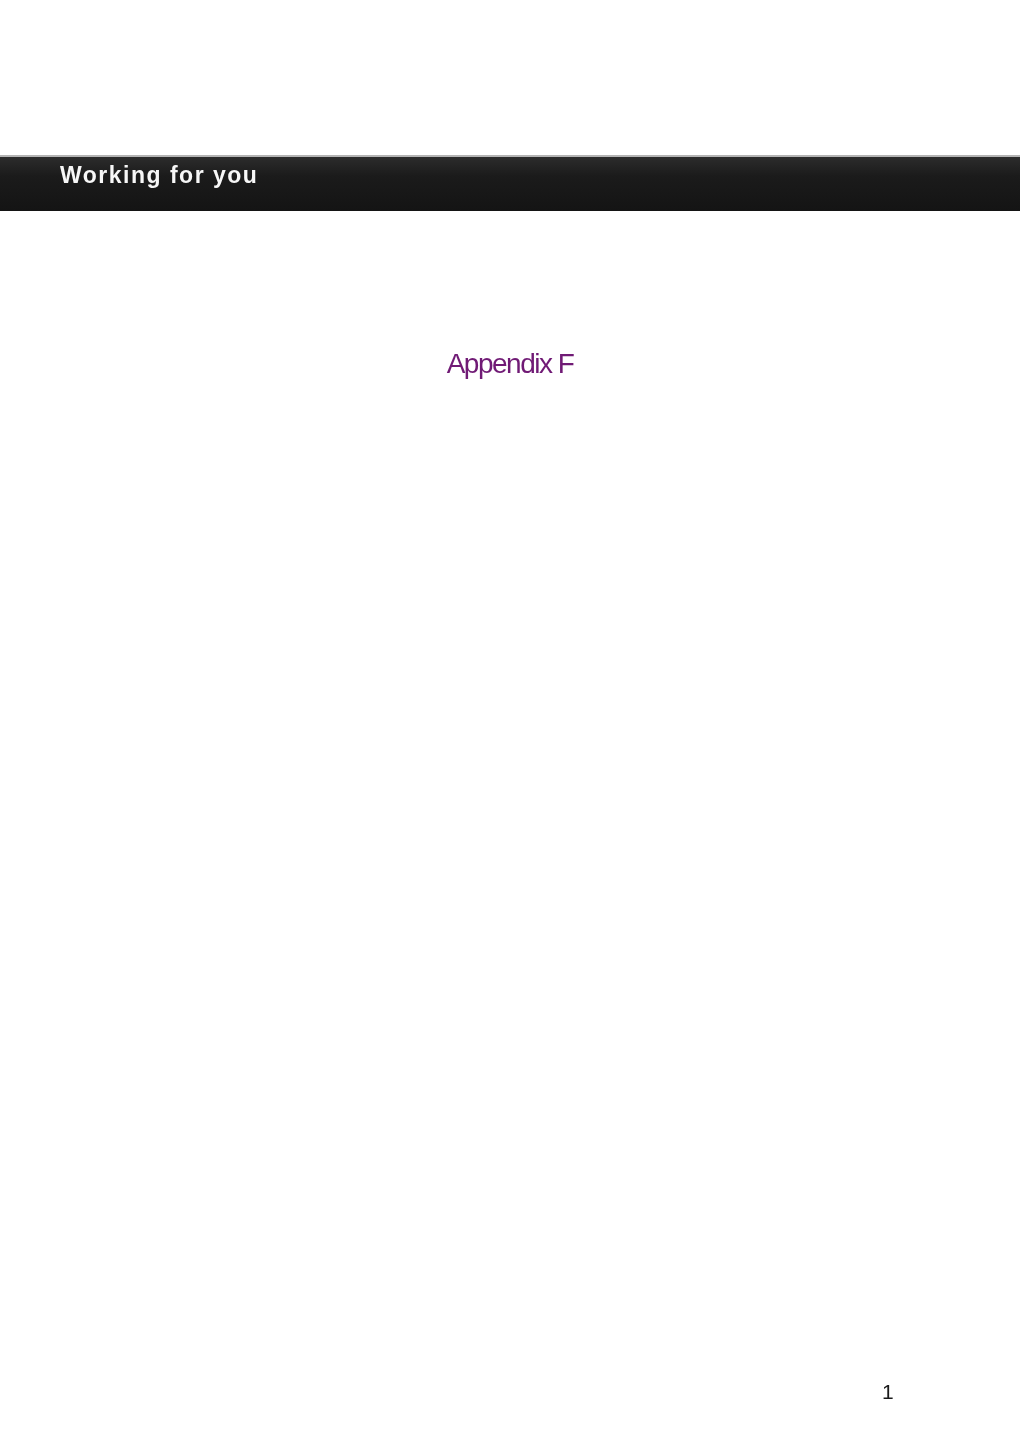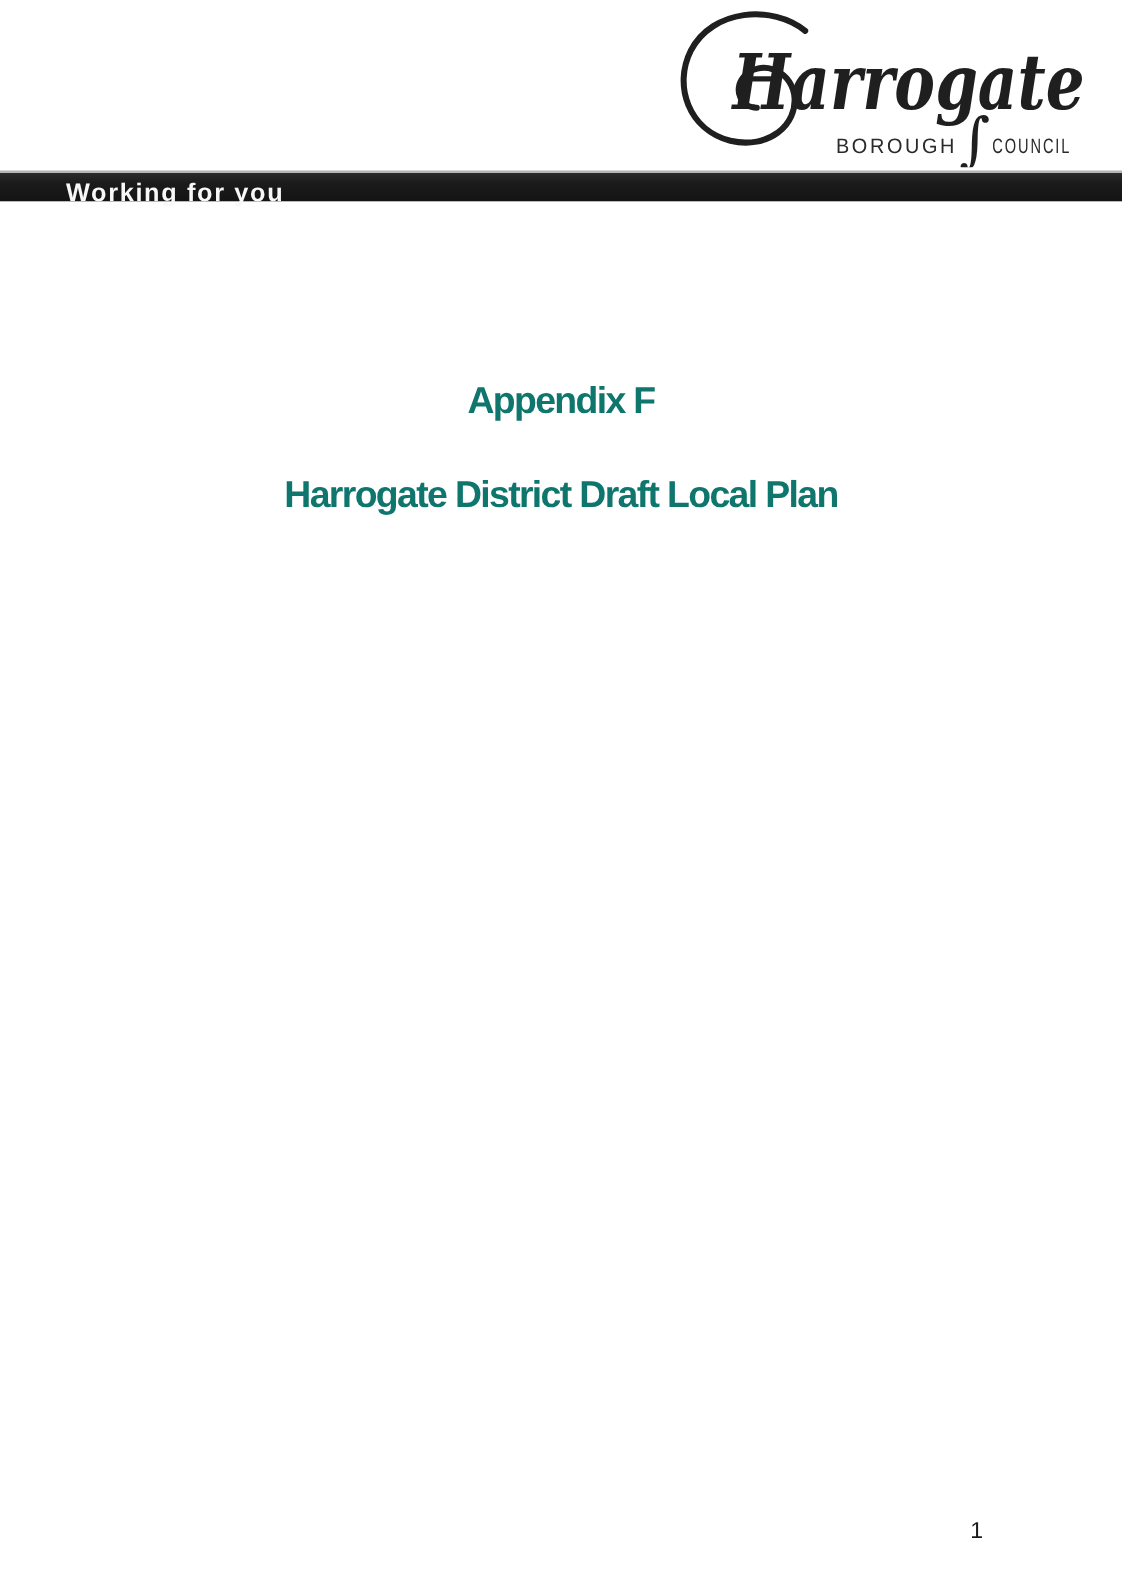--- a/index.html
+++ b/index.html
@@ -44,21 +44,21 @@
     font-style: italic;
     fill: #1f1f1f;
   }
 
   
   .banner {
     position: absolute;
     top: 155px;
     left: 0;
     width: 100%;
-    height: 28px;
+    height: 56px;
     background: linear-gradient(180deg, #2c2c2c 0%, #1b1b1b 35%, #141414 100%);
     border-top: 2px solid #b4b4b4;
     box-sizing: border-box;
   }
   .banner .tagline {
     display: block;
     padding-left: 60px;
     line-height: 37px;
     font-size: 23px;
     font-weight: bold;
@@ -70,55 +70,45 @@
   .title-block {
     position: absolute;
     top: 321px;
     left: 0;
     width: 100%;
     text-align: center;
   }
   .title-line {
     height: 86px;
     line-height: 86px;
-    font-size: 34px;
-    font-weight: bold;
+    font-size: 28px;
+    font-weight: normal;
     letter-spacing: -1.5px;
-    color: #0f766e;
+    color: #701a75;
     white-space: nowrap;
   }
 
   
   .page-number {
     position: absolute;
     left: 882px;
     top: 1380px;
     font-size: 21px;
     color: #1a1a1a;
   }
 </style>
 </head>
 <body>
 
 <div class="page">
 
-  <div class="logo">
-    <svg viewBox="0 0 388 150">
-      <path class="flourish-stroke" d="M 122 26 C 92 2 38 6 18 44 C 2 76 16 116 54 126 C 88 134 116 112 112 84 C 108 60 80 52 66 68 C 56 80 64 96 78 96"></path>
-      <text class="script-text" x="56" y="97" font-size="70" textLength="320" lengthAdjust="spacingAndGlyphs">Harrogate</text>
-      <text class="sub-text" x="150" y="137" font-size="19" textLength="110" lengthAdjust="spacingAndGlyphs">BOROUGH</text>
-      <text class="flourish-glyph" x="262" y="143" font-size="54">∫</text>
-      <text class="sub-text" x="292" y="137" font-size="19" textLength="72" lengthAdjust="spacingAndGlyphs">COUNCIL</text>
-    </svg>
-  </div>
 
   <div class="banner">
     <span class="tagline">Working for you</span>
   </div>
 
   <div class="title-block">
     <div class="title-line">Appendix F</div>
-    <div class="title-line">Harrogate District Draft Local Plan</div>
   </div>
 
   <div class="page-number">1</div>
 
 </div>
 
 </body></html>

